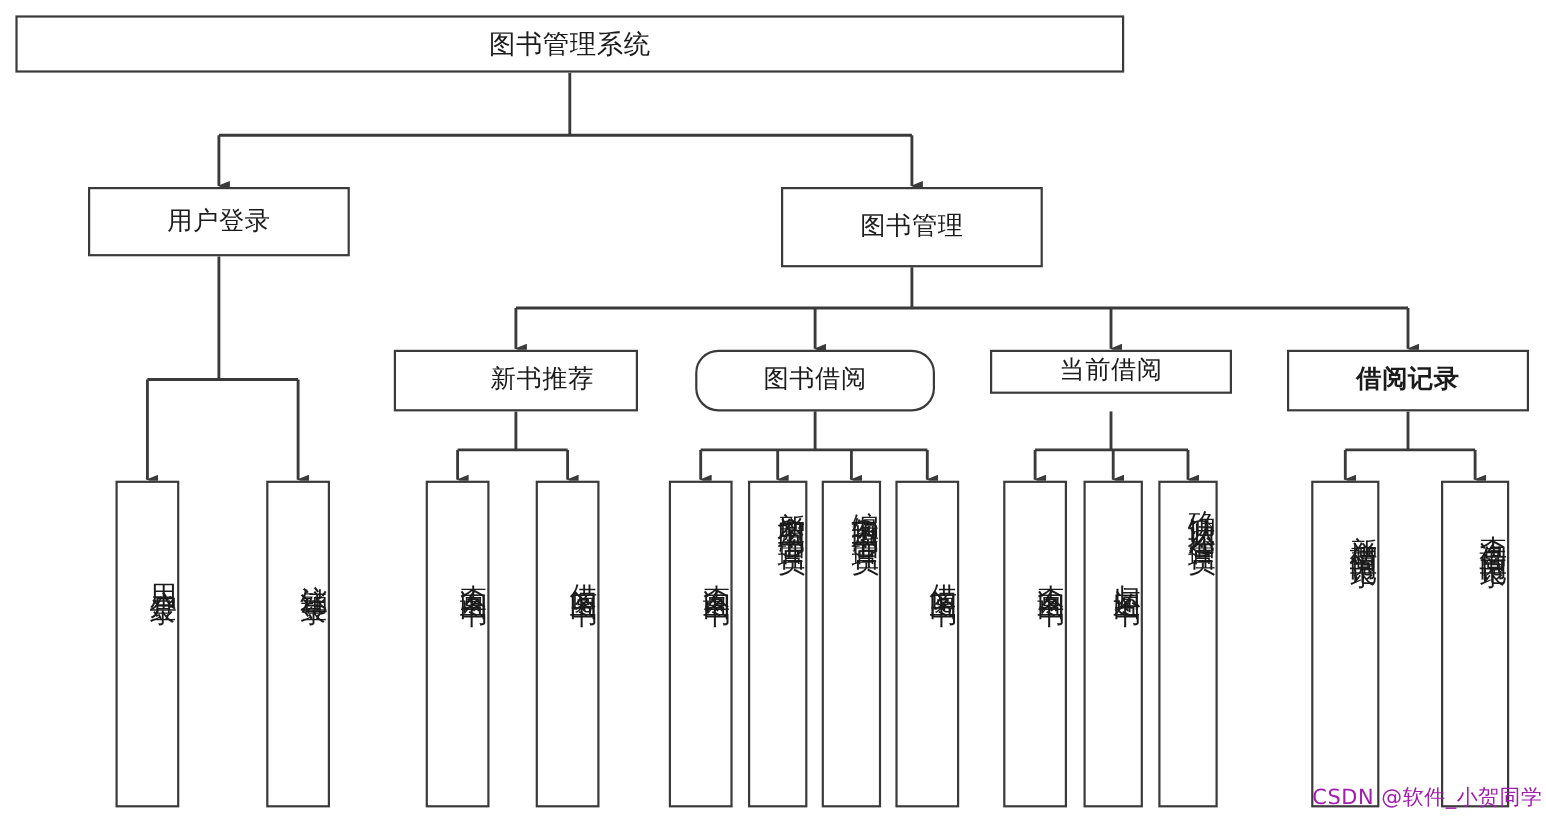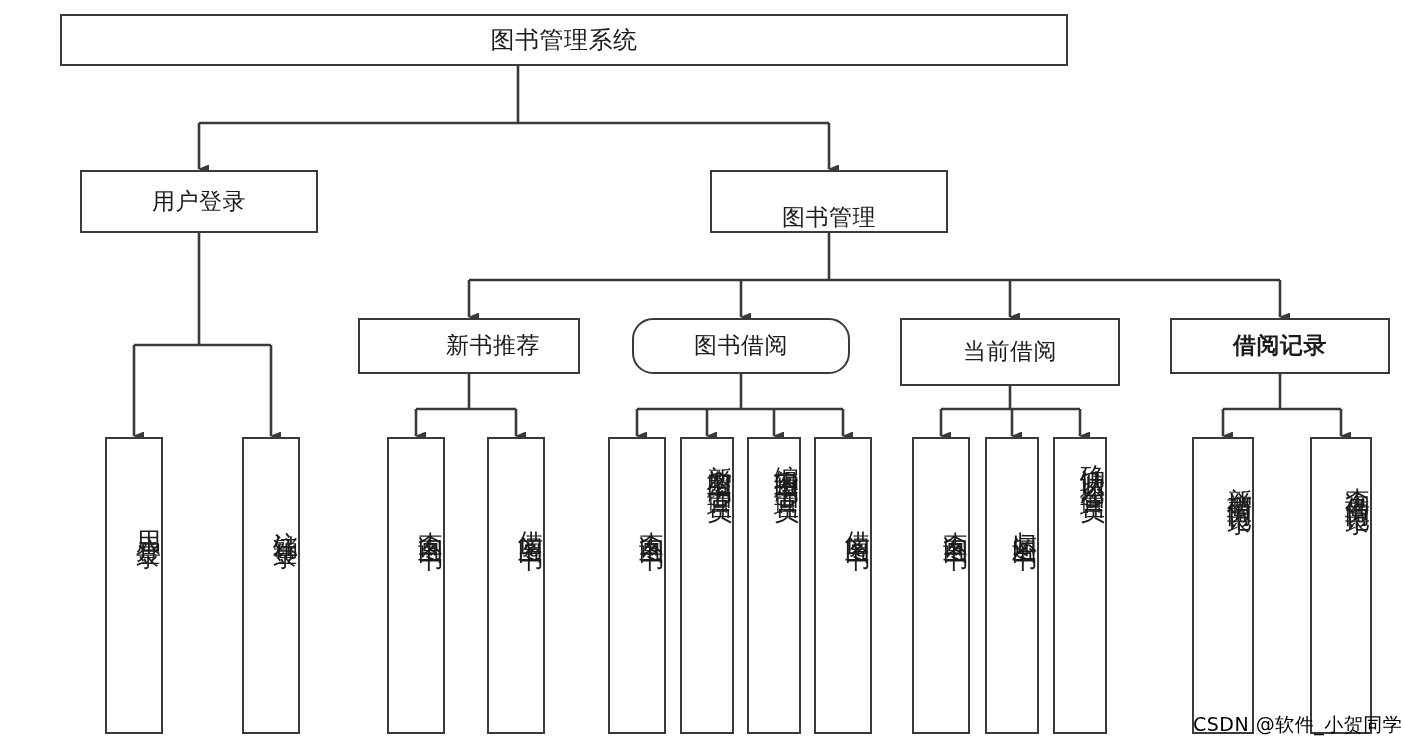--- a/index.html
+++ b/index.html
@@ -55,21 +55,21 @@
     writing-mode: vertical-rl;
     text-orientation: upright;
     font-size: 25px;
     letter-spacing: 5px;
     line-height: 1;
     width: 100%;
     display: block;
   }
   .watermark {
     position: absolute;
-    color: #000000;
+    color: #a21caf;
     font-size: 19px;
     letter-spacing: 0.5px;
     white-space: nowrap;
     font-family: "DejaVu Sans", "Liberation Sans", sans-serif;
   }
 </style>
 </head>
 <body>
 
 <div id="canvas">
@@ -111,36 +111,36 @@
         <path d="M 1012 409 L 1012 436" marker-end="url(#arrowhead)"></path>
         <path d="M 1080 409 L 1080 436" marker-end="url(#arrowhead)"></path>
         <path d="M 1280 374 L 1280 409"></path>
         <path d="M 1223 409 L 1341 409"></path>
         <path d="M 1223 409 L 1223 436" marker-end="url(#arrowhead)"></path>
         <path d="M 1341 409 L 1341 436" marker-end="url(#arrowhead)"></path>
       </g>
   </svg>
 
   <div id="nodes-layer">
-      <div class="node h root" style="left: 14px; top: 14px; width: 1008px; height: 52px; margin-left: 46px;">
+      <div class="node h root" style="left: 14px; top: 14px; width: 1008px; height: 52px;">
         <span class="label">图书管理系统</span>
       </div>
       <div class="node h" style="left: 80px; top: 170px; width: 238px; height: 63px;">
         <span class="label">用户登录</span>
       </div>
-      <div class="node h" style="left: 710px; top: 170px; width: 238px; height: 63px; align-items: flex-end;">
+      <div class="node h" style="left: 710px; top: 170px; width: 238px; height: 73px;">
         <span class="label">图书管理</span>
       </div>
       <div class="node h" style="left: 358px; top: 318px; width: 222px; height: 56px; padding-left: 48px;">
         <span class="label">新书推荐</span>
       </div>
       <div class="node h" style="left: 632px; top: 318px; width: 218px; height: 56px; border-radius: 21px;">
         <span class="label">图书借阅</span>
       </div>
-      <div class="node h" style="left: 900px; top: 318px; width: 220px; height: 68px;">
+      <div class="node h" style="left: 900px; top: 318px; width: 220px; height: 40px;">
         <span class="label">当前借阅</span>
       </div>
       <div class="node h" style="left: 1170px; top: 318px; width: 220px; height: 56px; font-weight: bold;">
         <span class="label">借阅记录</span>
       </div>
       <div class="node v" style="left: 105px; top: 437px; width: 58px; height: 297px; padding-top: 72px;">
         <span class="label">用户登录</span>
       </div>
       <div class="node v" style="left: 242px; top: 437px; width: 58px; height: 297px; padding-top: 72px;">
         <span class="label">注销登录</span>

